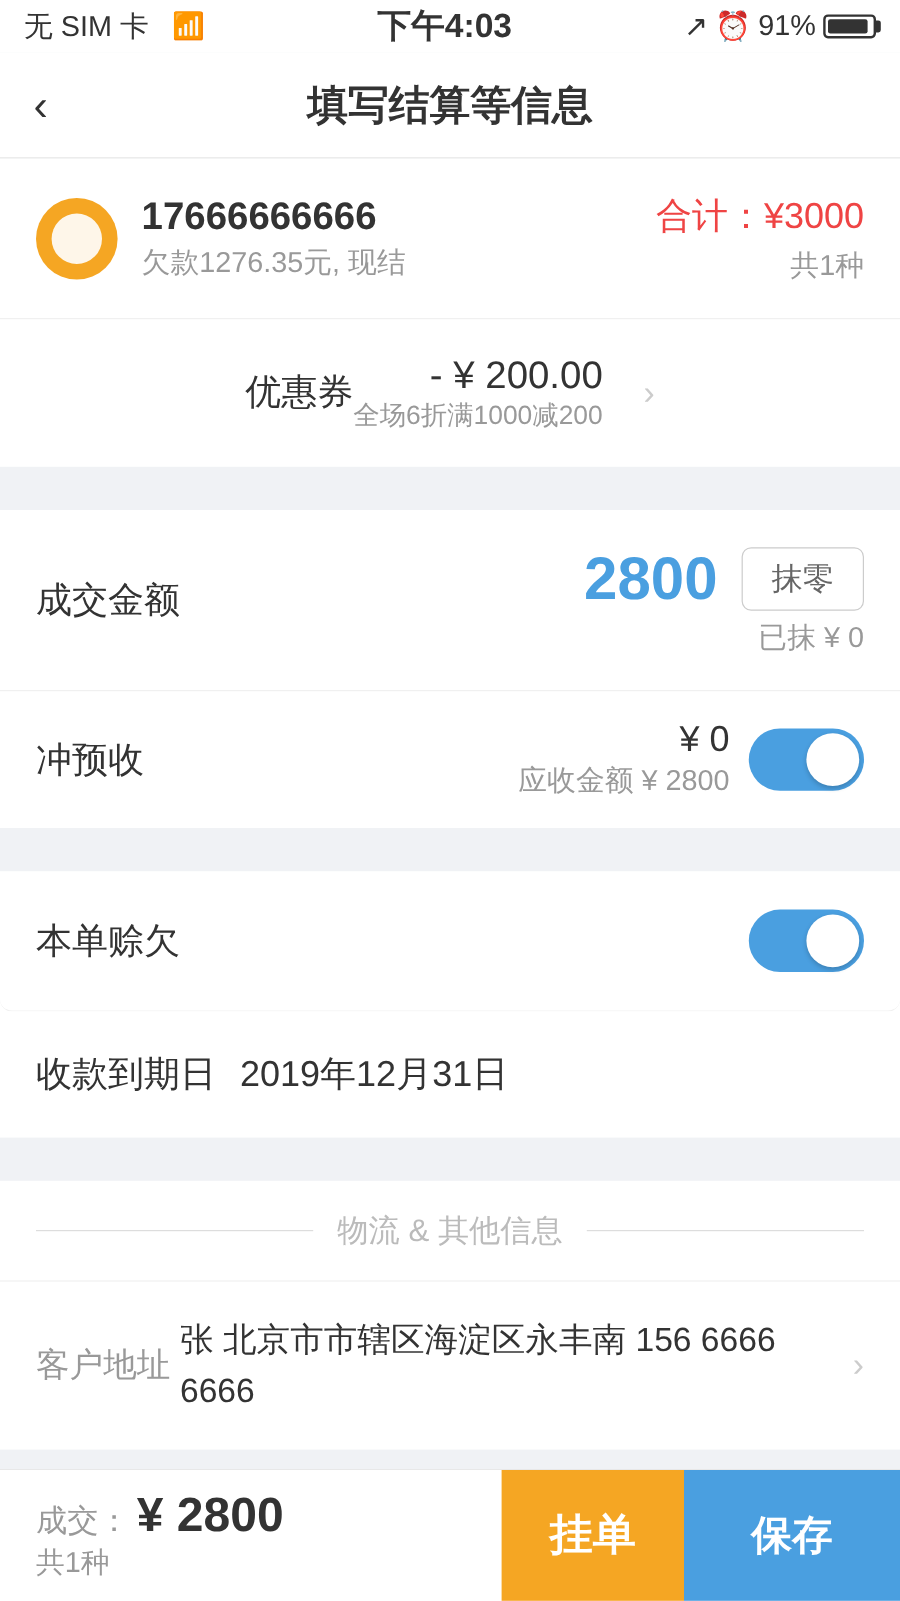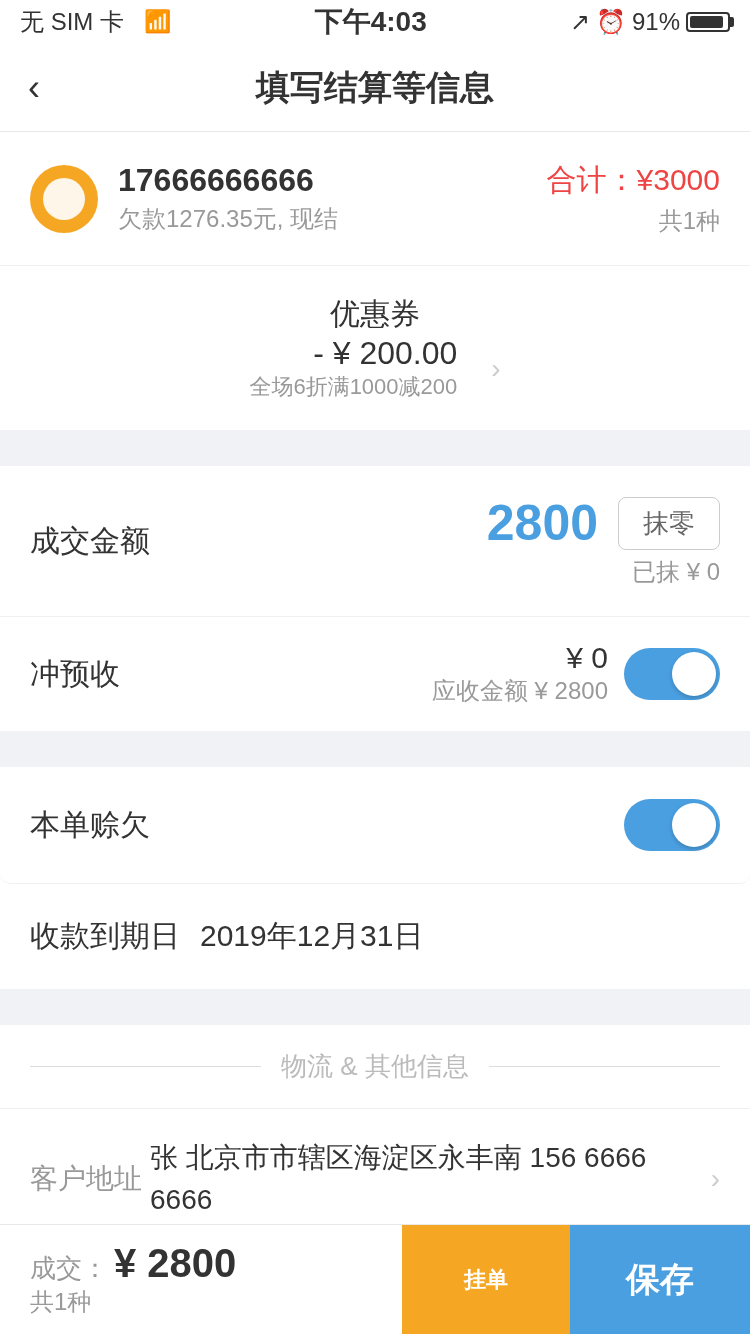--- a/index.html
+++ b/index.html
@@ -120,21 +120,20 @@
     .customer-total { text-align: right; }
     .total-amount { font-size: 30px; color: #ef4444; font-weight: 500; }
     .total-count { font-size: 24px; color: #999; margin-top: 4px; }
 
     
     .coupon-row {
       display: flex;
       align-items: center;
       justify-content: center;
       padding: 28px 44px;
-      flex-direction: column;
     }
     .coupon-label { font-size: 30px; color: #333; }
     .coupon-right { display: flex; align-items: center; gap: 26px; }
     .coupon-discount { font-size: 32px; color: #333; font-weight: 500; }
     .coupon-sub { font-size: 22px; color: #999; }
     .coupon-right-col { text-align: right; }
     .chevron { font-size: 28px; color: #ccc; margin-left: 8px; }
 
     
     .section-divider { height: 18px; background: #f0f2f5; }
@@ -258,27 +257,27 @@
       padding: 0 30px;
     }
     .bottom-deal { font-size: 26px; color: #999; }
     .bottom-amount { font-size: 40px; color: #333; font-weight: 700; }
     .bottom-count { font-size: 24px; color: #999; }
     .bottom-btns {
       display: flex;
       height: 100%;
     }
     .btn-hold {
-      width: 168px;
+      width: 152px;
       height: 100%;
       background: #f5a623;
       display: flex;
       align-items: center;
       justify-content: center;
-      font-size: 22px;
+      font-size: 36px;
       color: #fff;
       font-weight: 600;
       cursor: pointer;
     }
     .btn-save {
       width: 180px;
       height: 100%;
       background: #4a9fe0;
       display: flex;
       align-items: center;

